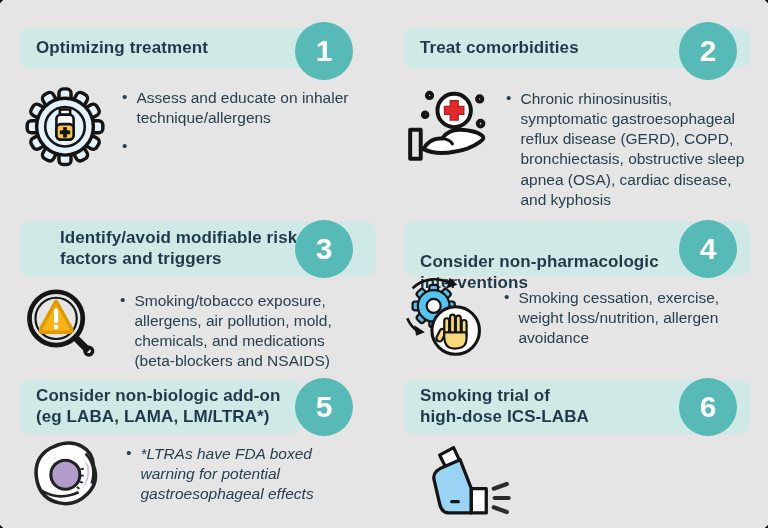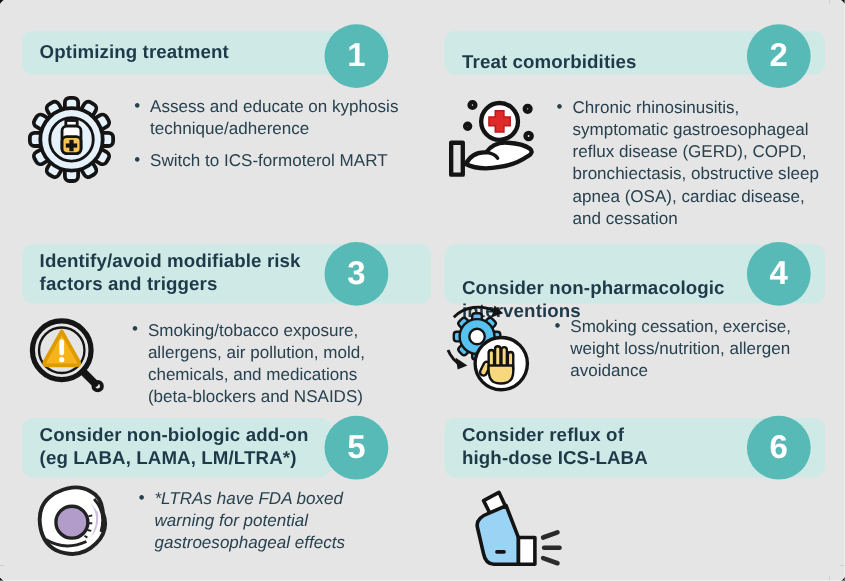--- a/index.html
+++ b/index.html
@@ -67,32 +67,31 @@
             <g fill="#141414" stroke="none">
               <rect x="-2.2" y="0.5" width="4.4" height="12"></rect>
               <rect x="-6" y="4.3" width="12" height="4.4"></rect>
             </g>
           </g>
         </svg>
       </div>
       <div class="bullets" style="width:258px;padding-top:6px;">
           <div class="bullet">
             <span class="dot">•</span>
-            <span class="bullet-text">Assess and educate on kyphosis technique/adherence</span>
-          </div>
-          <div class="bullet">
-            <span class="dot">•</span>
-            <span class="bullet-text">Switch to ICS-formoterol MART</span>
-          </div>
-        </div>
-    </div>
-  </div>
-
-  <div class="panel">
-    <div class="hdr" style="left:404px;top:28px;width:346px;height:40px;align-items:flex-end;">
+            <span class="bullet-text">Assess and educate on inhaler technique/allergens</span>
+          </div>
+          <div class="bullet">
+            <span class="dot">•</span>
+          </div>
+        </div>
+    </div>
+  </div>
+
+  <div class="panel">
+    <div class="hdr" style="left:404px;top:28px;width:346px;height:40px;">
       <div class="hdr-title" style="max-width:270px;">Treat comorbidities</div>
     </div>
     <div class="badge" style="left:679px;top:22px;">
       <span>2</span>
     </div>
     <div class="content" style="left:404px;top:84px;width:360px;">
       <div class="icon-box">
         <svg width="88" height="88" viewBox="0 0 100 100">
           <g stroke="#141414" stroke-width="4.5" fill="none" stroke-linecap="round" stroke-linejoin="round">
             <circle cx="57" cy="30" r="19" fill="#fff"></circle>
@@ -105,28 +104,28 @@
             <path d="M43,62 Q52,63 55,68" stroke-width="3.5"></path>
           </g>
           <g fill="#e02a2a" stroke="#b71c1c" stroke-width="1.5">
             <path d="M52.5,19 h9 v6.5 h6.5 v9 h-6.5 v6.5 h-9 v-6.5 h-6.5 v-9 h6.5 Z"></path>
           </g>
         </svg>
       </div>
       <div class="bullets" style="width:246px;padding-top:5px;">
           <div class="bullet">
             <span class="dot">•</span>
-            <span class="bullet-text">Chronic rhinosinusitis, symptomatic gastroesophageal reflux disease (GERD), COPD, bronchiectasis, obstructive sleep apnea (OSA), cardiac disease, and cessation</span>
-          </div>
-        </div>
-    </div>
-  </div>
-
-  <div class="panel">
-    <div class="hdr" style="left:20px;top:222px;width:372px;height:54px;">
+            <span class="bullet-text">Chronic rhinosinusitis, symptomatic gastroesophageal reflux disease (GERD), COPD, bronchiectasis, obstructive sleep apnea (OSA), cardiac disease, and kyphosis</span>
+          </div>
+        </div>
+    </div>
+  </div>
+
+  <div class="panel">
+    <div class="hdr" style="left:20px;top:222px;width:332px;height:54px;padding-left:24px;">
       <div class="hdr-title" style="max-width:260px;">Identify/avoid modifiable risk
 factors and triggers</div>
     </div>
     <div class="badge" style="left:295px;top:220px;">
       <span>3</span>
     </div>
     <div class="content" style="left:20px;top:284px;width:360px;">
       <div class="icon-box">
         <svg width="86" height="86" viewBox="0 0 100 100">
           <g stroke="#151515" fill="none">
@@ -228,21 +227,21 @@
           <div class="bullet">
             <span class="dot">•</span>
             <span class="bullet-text">*LTRAs have FDA boxed warning for potential gastroesophageal effects</span>
           </div>
         </div>
     </div>
   </div>
 
   <div class="panel">
     <div class="hdr" style="left:404px;top:380px;width:346px;height:54px;">
-      <div class="hdr-title" style="max-width:270px;">Consider reflux of
+      <div class="hdr-title" style="max-width:270px;">Smoking trial of
 high-dose ICS-LABA</div>
     </div>
     <div class="badge" style="left:679px;top:378px;">
       <span>6</span>
     </div>
     <div class="content" style="left:406px;top:442px;width:200px;">
       <div class="icon-box">
         <svg width="112" height="84" viewBox="0 0 120 90">
           <g stroke="#141414" stroke-width="3.5" stroke-linejoin="round">
             <polygon points="36,14 51,6 58,21 43,28" fill="#ffffff"></polygon>

